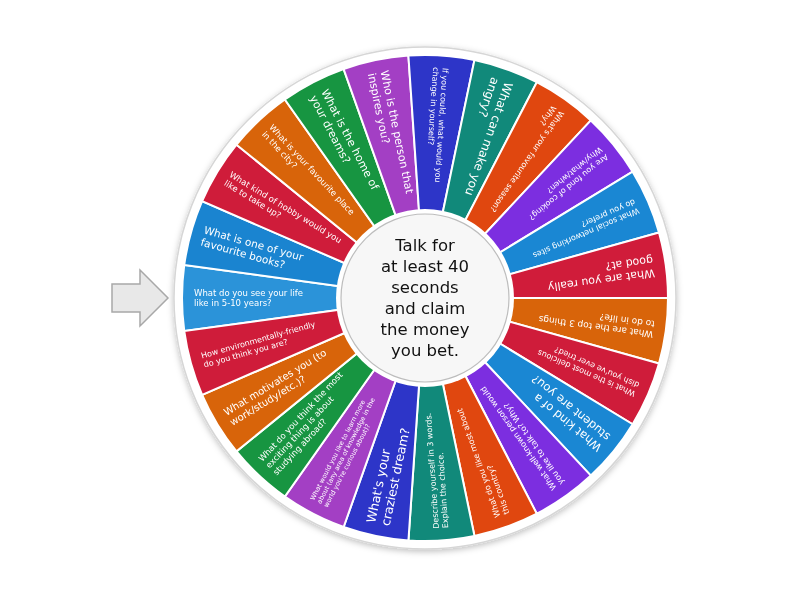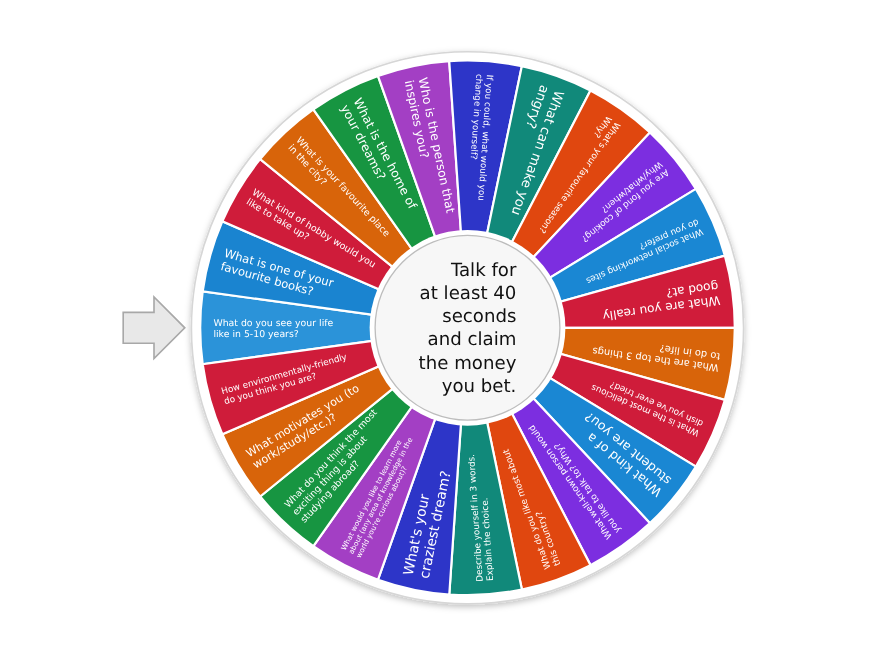--- a/index.html
+++ b/index.html
@@ -4,21 +4,21 @@
   <style>
     html, body { margin: 0; padding: 0; }
     body {
       width: 800px; height: 600px; background: #ffffff; position: relative; overflow: hidden;
       font-family: "DejaVu Sans", sans-serif;
     }
     #stage { position: absolute; left: 0; top: 0; width: 800px; height: 600px; }
     #wheel-svg { position: absolute; left: 0; top: 0; }
     .center-text {
       position: absolute; left: 345px; top: 218px; width: 160px; height: 160px;
-      display: flex; align-items: center; justify-content: center; text-align: right;
+      display: flex; align-items: center; justify-content: center; text-align: center;
       font-family: "DejaVu Sans", sans-serif; font-size: 16.5px; line-height: 21px; color: #111;
       white-space: pre-line; pointer-events: none;
     }
     .pointer { position: absolute; left: 110px; top: 268px; }
   </style>
 </head>
 <body>
 
 <div id="stage">
   <svg id="wheel-svg" width="800" height="600">

